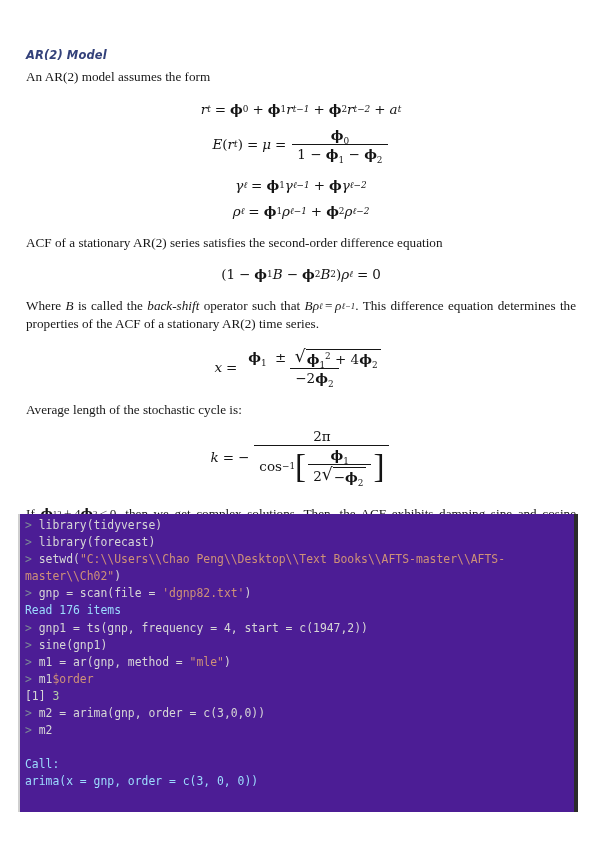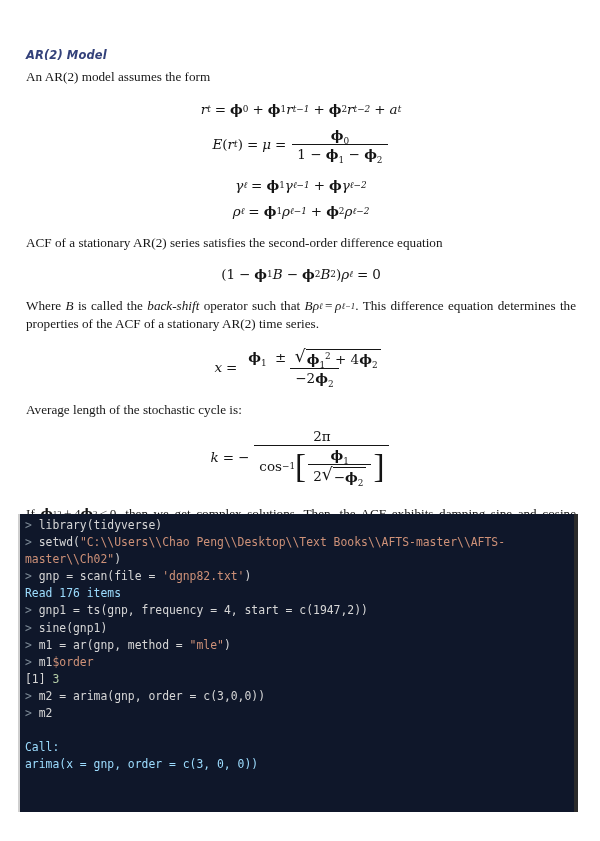--- a/index.html
+++ b/index.html
@@ -111,21 +111,21 @@
   }
   .minus-lead { margin-right: 3px; }
 
   
   .console {
     position: absolute;
     left: 18px;
     top: 514px;
     width: 560px;
     height: 298px;
-    background: #0f172a;
+    background: #4c1d95;
     border-left: 2px solid #cfcfcf;
     box-sizing: border-box;
     padding: 3px 0 3px 0;
     overflow: hidden;
   }
   .console-scroll {
     position: absolute;
     right: 0;
     top: 0;
     width: 4px;
@@ -339,20 +339,21 @@
   <div class="gap-m"></div>
 
   <h2 class="section-heading">Code for average business cycle</h2>
 
 </div>
 
 <div class="console">
   <div class="console-scroll"></div>
   <div id="console-lines">
       <div class="console-line"><span class="c-prompt">&gt; </span><span class="c-code">library(tidyverse)</span></div>
+      <div class="console-line"><span class="c-prompt">&gt; </span><span class="c-code">library(forecast)</span></div>
       <div class="console-line"><span class="c-prompt">&gt; </span><span class="c-code">setwd(</span><span class="c-str">"C:\\Users\\Chao Peng\\Desktop\\Text Books\\AFTS-master\\AFTS-</span></div>
       <div class="console-line"><span class="c-str">master\\Ch02"</span><span class="c-code">)</span></div>
       <div class="console-line"><span class="c-prompt">&gt; </span><span class="c-code">gnp = scan(file = </span><span class="c-str">'dgnp82.txt'</span><span class="c-code">)</span></div>
       <div class="console-line"><span class="c-out">Read 176 items</span></div>
       <div class="console-line"><span class="c-prompt">&gt; </span><span class="c-code">gnp1 = ts(gnp, frequency = 4, start = c(1947,2))</span></div>
       <div class="console-line"><span class="c-prompt">&gt; </span><span class="c-code">sine(gnp1)</span></div>
       <div class="console-line"><span class="c-prompt">&gt; </span><span class="c-code">m1 = ar(gnp, method = </span><span class="c-str">"mle"</span><span class="c-code">)</span></div>
       <div class="console-line"><span class="c-prompt">&gt; </span><span class="c-code">m1</span><span class="c-str">$order</span></div>
       <div class="console-line"><span class="c-code">[1] </span><span class="c-num">3</span></div>
       <div class="console-line"><span class="c-prompt">&gt; </span><span class="c-code">m2 = arima(gnp, order = c(3,0,0))</span></div>

